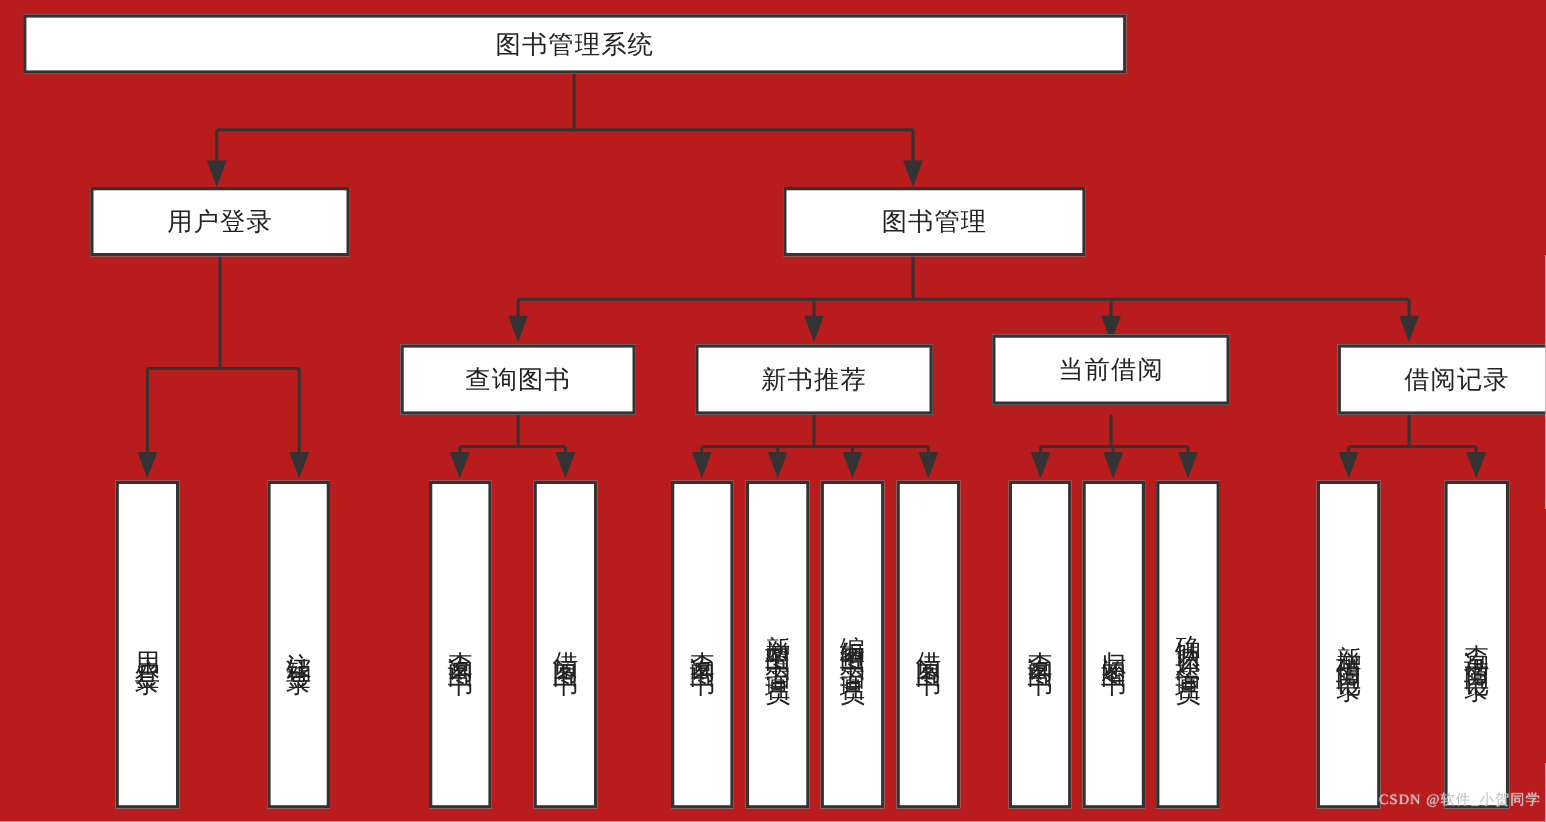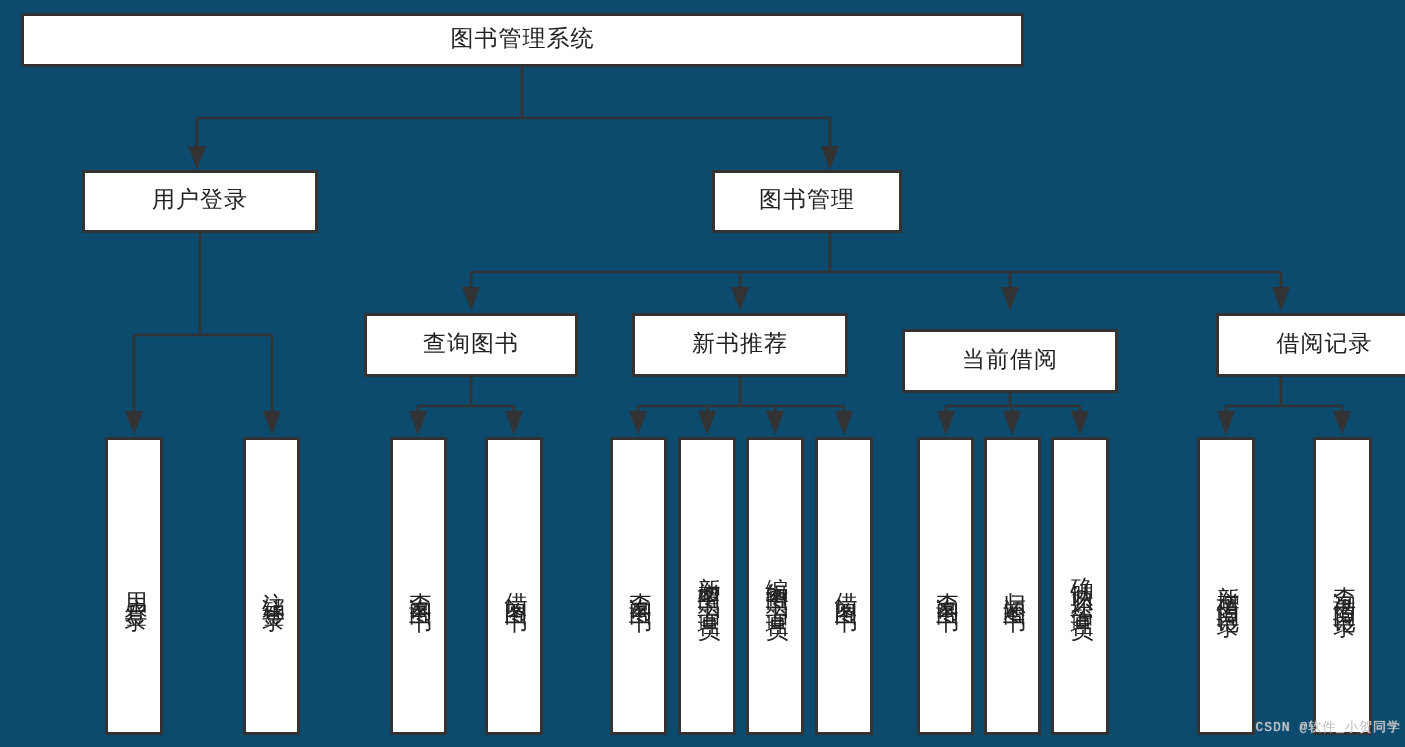--- a/index.html
+++ b/index.html
@@ -1,20 +1,20 @@
 <!DOCTYPE html>
 <html><head>
 <meta charset="utf-8">
 <style>
   html,body{margin:0;padding:0;background:#ffffff;}
   .canvas{
     position:relative;
     width:1405px;height:747px;
-    background:#0c4a6e;
-    font-family:Liberation Mono, monospace;
+    background:#b91c1c;
+    font-family:Liberation Serif, serif;
     overflow:hidden;
   }
   svg.connectors{position:absolute;left:0;top:0;width:1405px;height:747px;}
   .box{
     position:absolute;
     background:#ffffff;
     border:3px solid #333333;
     box-sizing:border-box;
     display:flex;align-items:center;justify-content:center;
     color:#222222;
@@ -84,31 +84,31 @@
     </g>
   </svg>
 
   <div class="box" style="left:21px;top:13px;width:1003px;height:54px">
     <span>图书管理系统</span>
   </div>
 
   <div class="box" style="left:82px;top:170px;width:236px;height:63px">
     <span>用户登录</span>
   </div>
-  <div class="box" style="left:712px;top:170px;width:190px;height:63px">
+  <div class="box" style="left:712px;top:170px;width:275px;height:63px">
     <span>图书管理</span>
   </div>
 
   <div class="box" style="left:364px;top:313px;width:214px;height:64px">
     <span>查询图书</span>
   </div>
   <div class="box" style="left:632px;top:313px;width:216px;height:64px">
     <span>新书推荐</span>
   </div>
-  <div class="box" style="left:902px;top:329px;width:216px;height:64px">
+  <div class="box" style="left:902px;top:304px;width:216px;height:64px">
     <span>当前借阅</span>
   </div>
   <div class="box" style="left:1216px;top:313px;width:217px;height:64px">
     <span>借阅记录</span>
   </div>
 
   <div class="box leaf" style="left:105px;top:437px;width:58px;height:298px">
     <span>用户登录</span>
   </div>
   <div class="box leaf" style="left:243px;top:437px;width:57px;height:298px">

